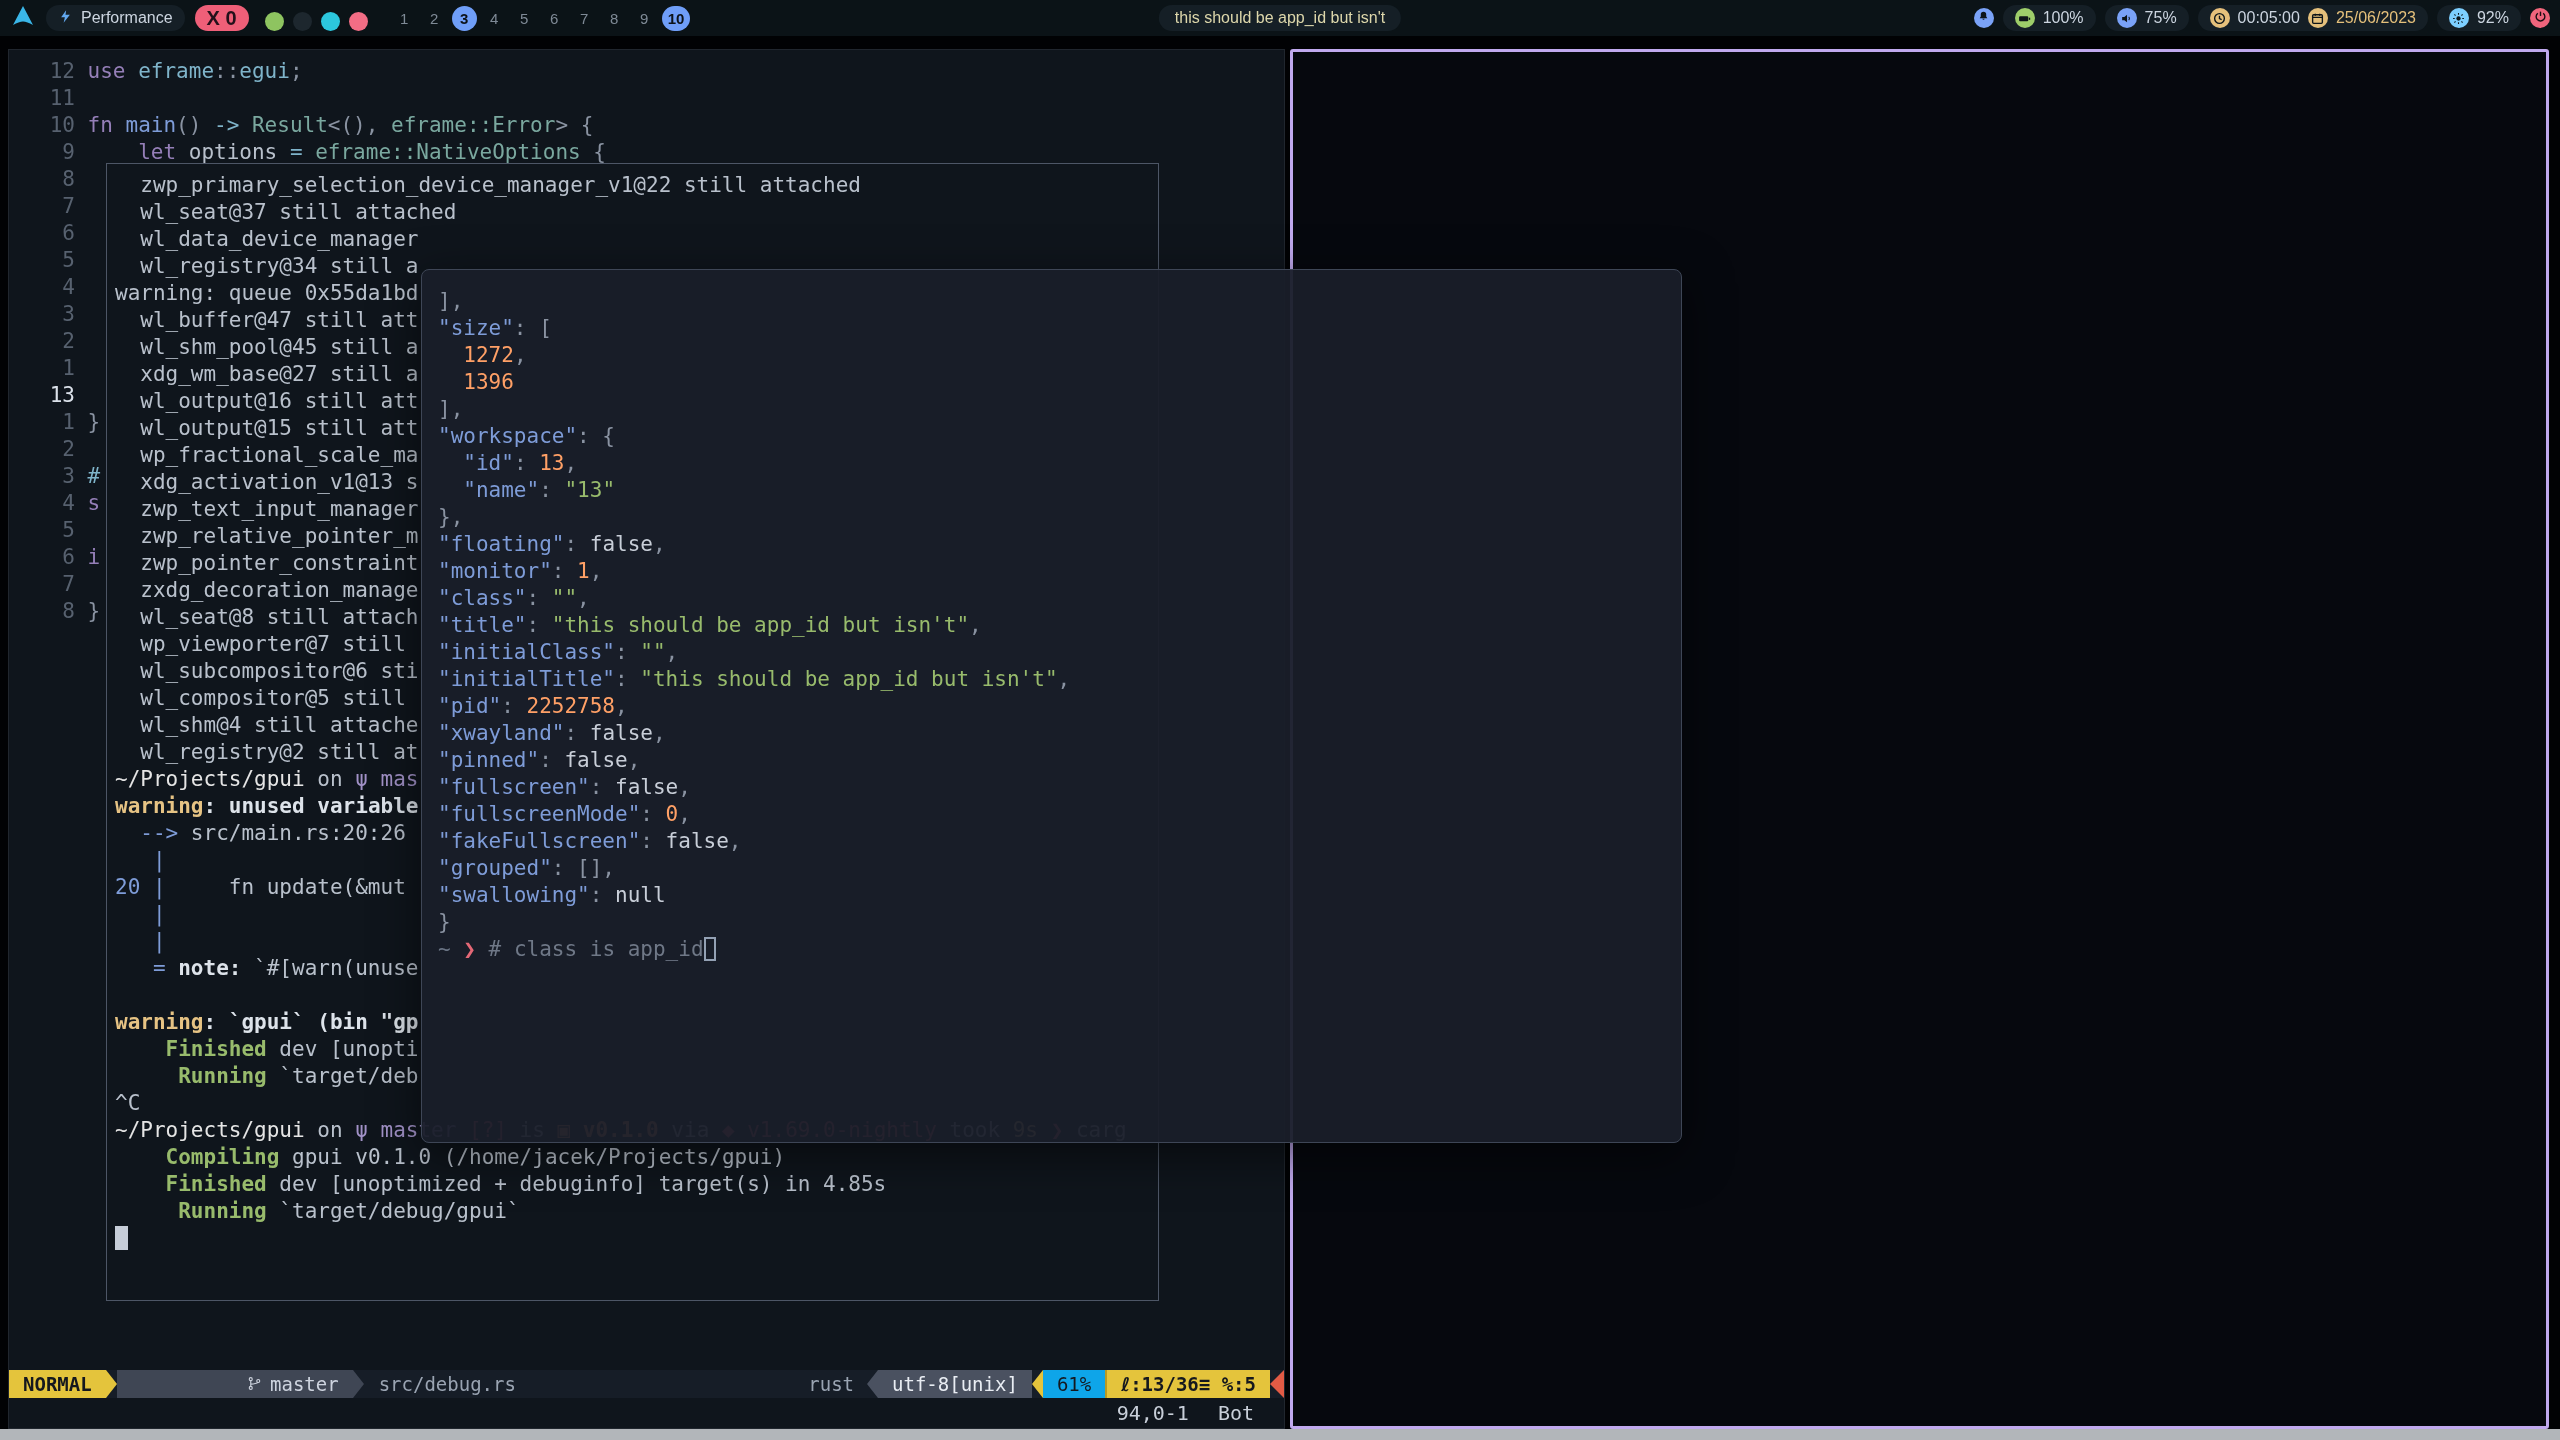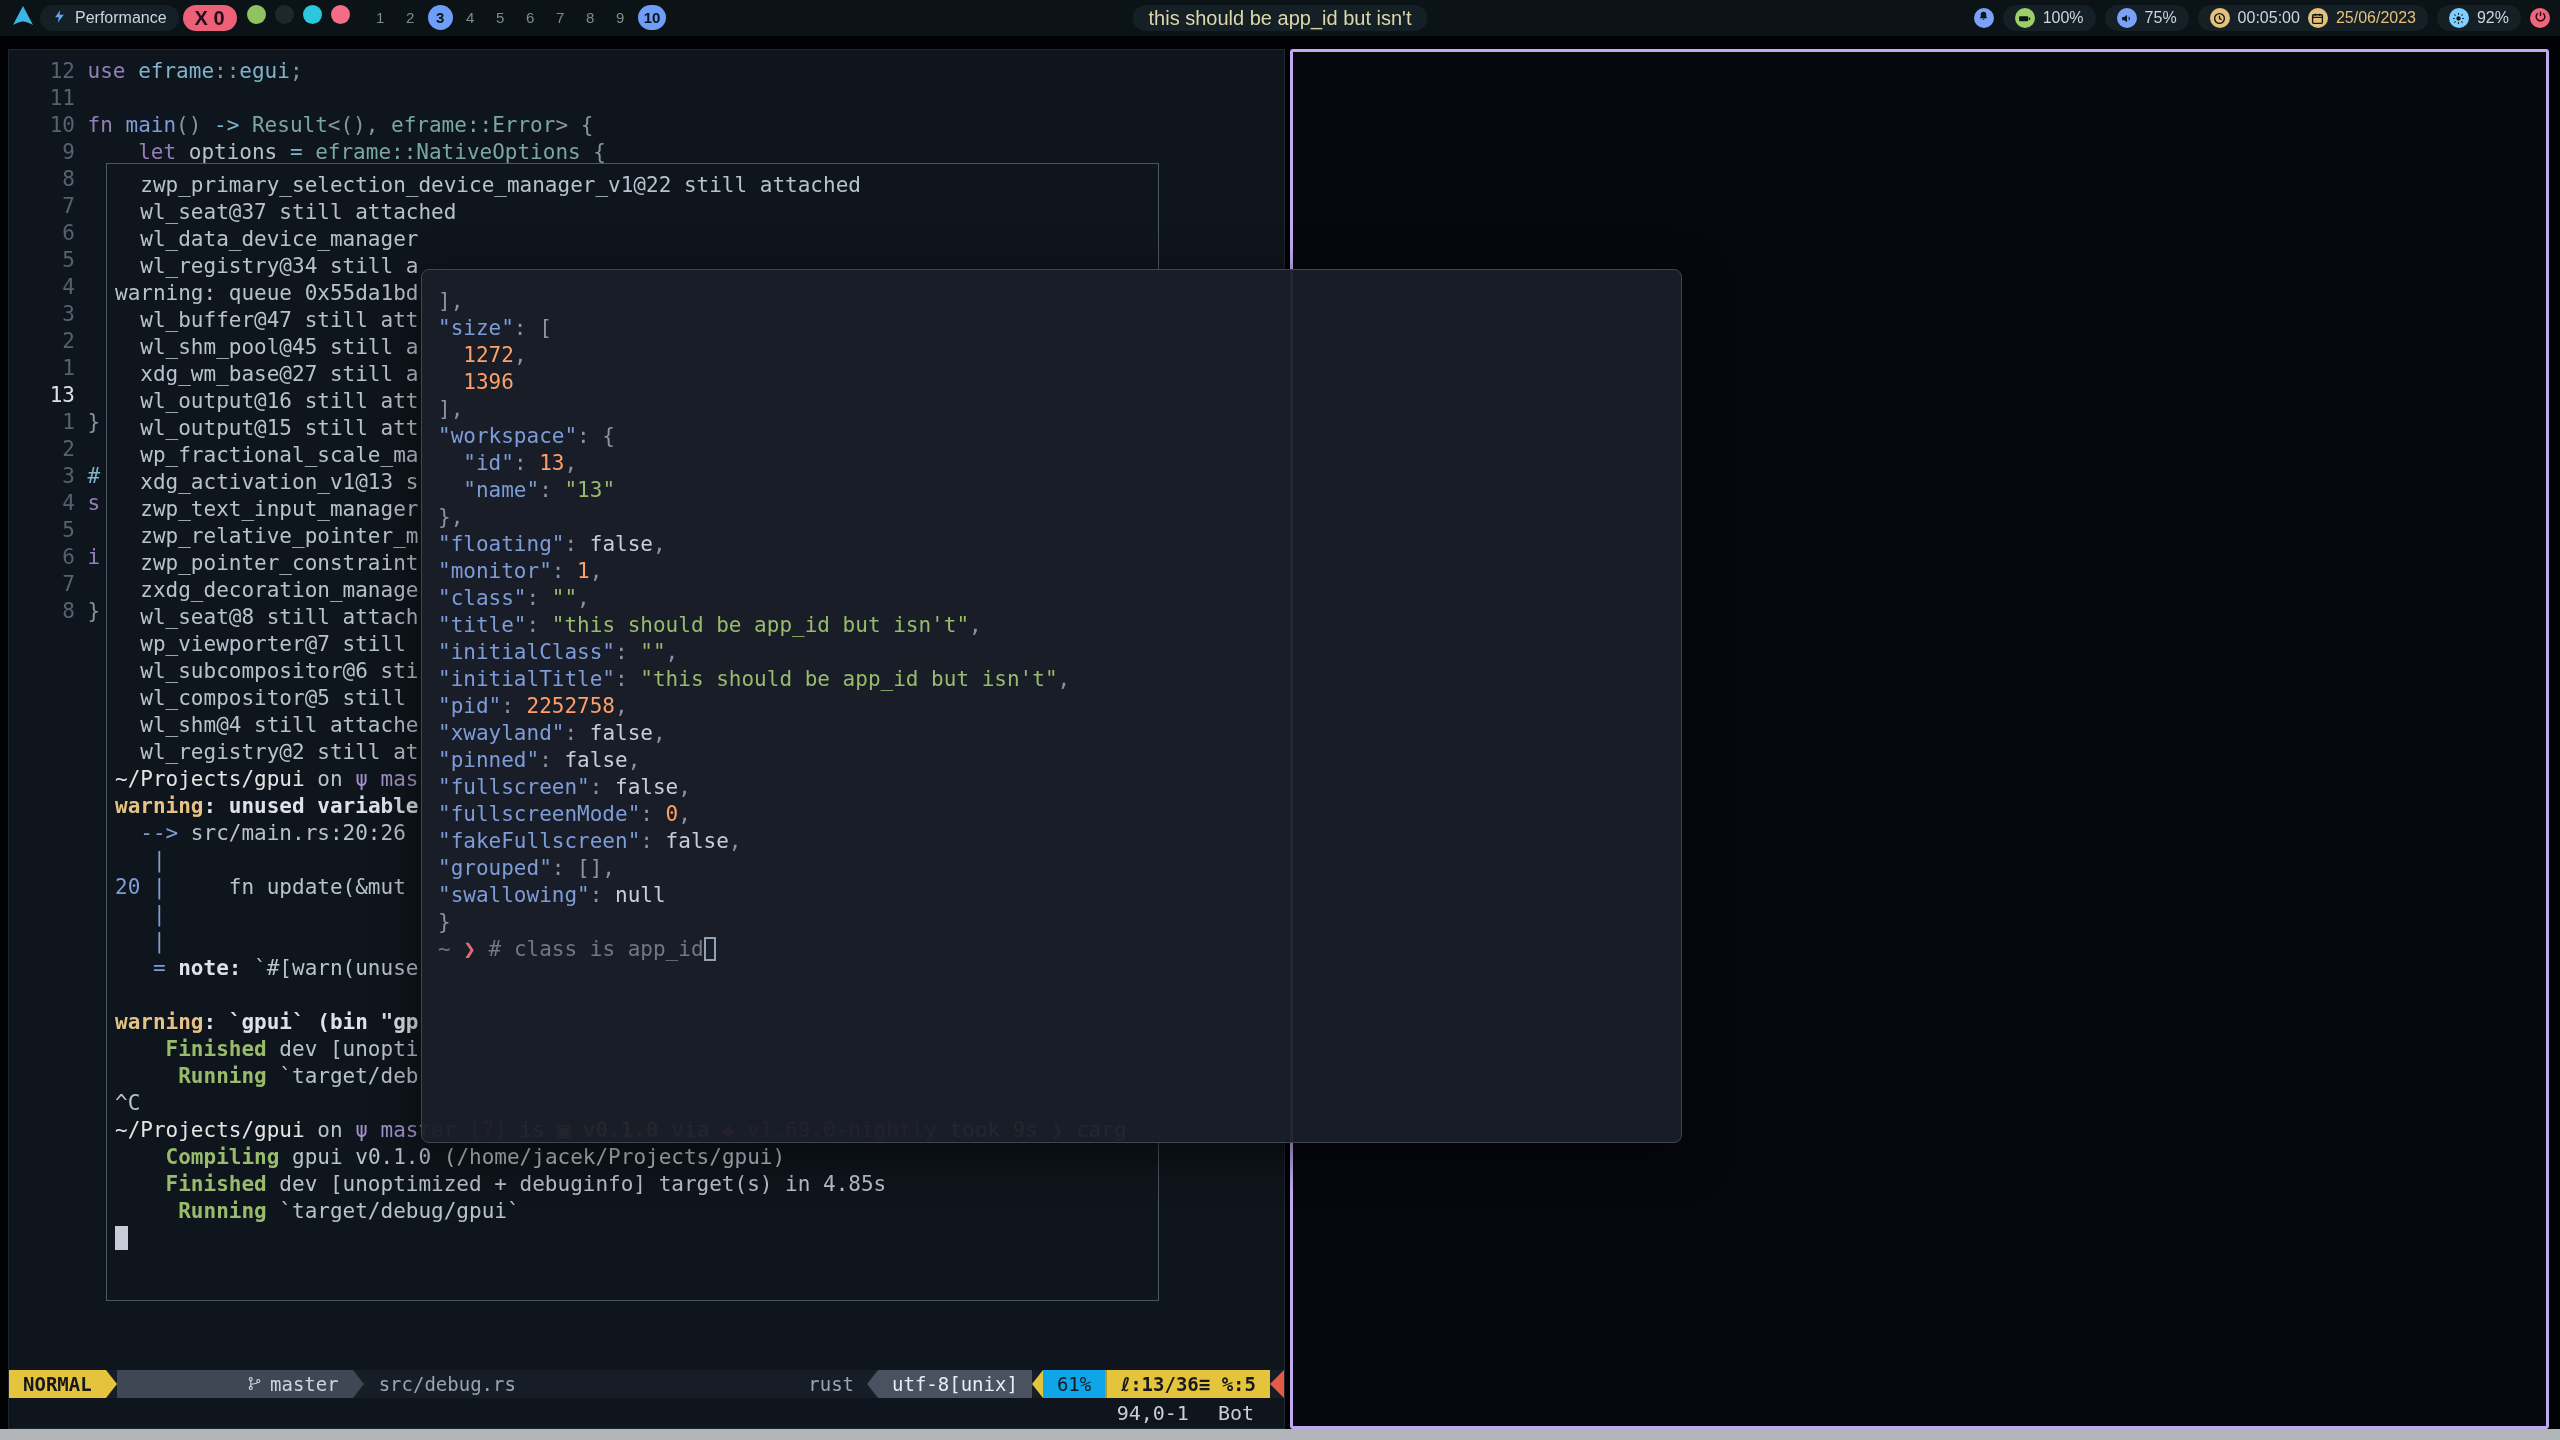--- a/index.html
+++ b/index.html
@@ -1,31 +1,31 @@
 <!DOCTYPE html>
 <html><head>
 <meta charset="utf-8">
 <style>
   *{margin:0;padding:0;box-sizing:border-box}
   html,body{width:2560px;height:1440px;background:#000;overflow:hidden;font-family:"Liberation Sans",sans-serif}
   #screen{position:relative;width:2560px;height:1440px;background:#010204}
 
   
   .topbar{position:absolute;top:0;left:0;right:0;height:36px;background:#0b1317;display:flex;align-items:center;padding:0 10px;z-index:50}
-  .bar-left{display:flex;align-items:flex-start;gap:4px}
+  .bar-left{display:flex;align-items:flex-end;gap:10px}
   .pill{display:flex;align-items:center;gap:8px;background:#151f26;border-radius:13px;height:26px;padding:0 12px;color:#ccd5e0;font-size:16px}
   .icircle{width:20px;height:20px;border-radius:50%;display:flex;align-items:center;justify-content:center;flex:0 0 auto}
   .launcher{width:26px;height:26px;display:flex;align-items:center;justify-content:center}
   .closewidget{background:#ee5f78;color:#23101a;font-weight:bold;border-radius:13px;height:26px;display:flex;align-items:center;padding:0 12px;font-size:20px}
   .tray{display:flex;align-items:center;gap:9px;margin-left:6px}
   .tray-dot{width:19px;height:19px;border-radius:50%}
   .wsbar{display:flex;align-items:center;gap:5px;margin-left:14px}
   .ws{min-width:25px;height:25px;border-radius:13px;display:flex;align-items:center;justify-content:center;color:#7f8a96;font-size:15px;padding:0 6px}
   .ws.active{background:#6f9ef8;color:#0c1218;font-weight:bold}
-  .bar-title{position:absolute;left:50%;transform:translateX(-50%);background:#151f26;border-radius:13px;height:26px;display:flex;align-items:center;padding:0 16px;color:#ddd7ab;font-size:20px;white-space:nowrap}
+  .bar-title{position:absolute;left:50%;transform:translateX(-50%);background:#151f26;border-radius:13px;height:26px;display:flex;align-items:center;padding:0 16px;color:#ddd7ab;font-size:16px;white-space:nowrap}
   .bar-right{margin-left:auto;display:flex;align-items:center;gap:9px}
   .dateTxt{color:#e5c07b}
 
   
   .win-left{position:absolute;left:8px;top:49px;width:1277px;height:1380px;background:#0f151c;border:1px solid #20262e;z-index:1}
   .win-right{position:absolute;left:1290px;top:49px;width:1259px;height:1380px;background:#06080e;border:3px solid #c0a9ee;border-radius:3px;z-index:1}
   .desktop-strip{position:absolute;left:0;right:0;bottom:0;height:11px;background:#b2b6ba;z-index:0}
 
   
   .term{font-family:"DejaVu Sans Mono","DejaVu Sans",monospace;font-size:21px;line-height:27px;color:#b9c1cc}

